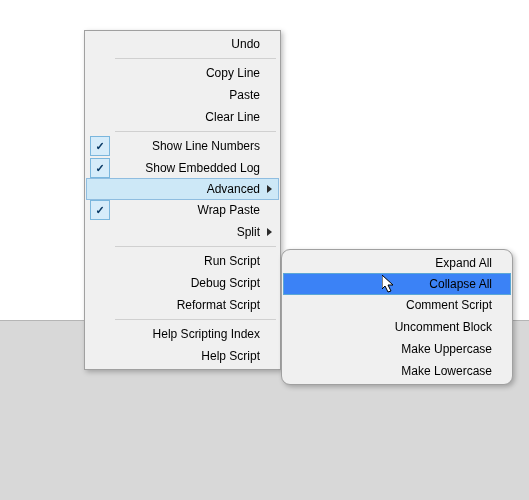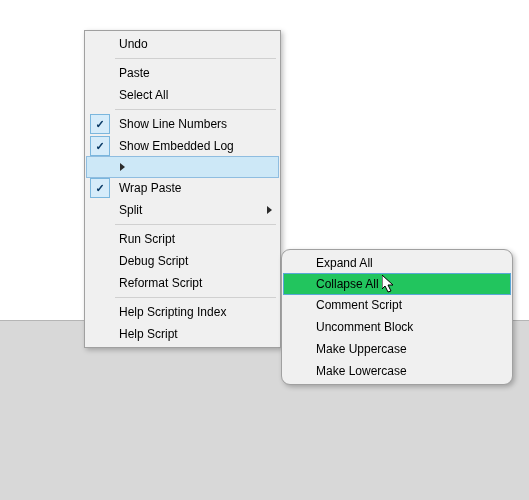--- a/index.html
+++ b/index.html
@@ -37,20 +37,21 @@
     top: 249px;
     width: 232px;
     border-radius: 9px;
   }
   .menu-item {
     display: flex;
     align-items: center;
     height: 22px;
     cursor: default;
     position: relative;
+    text-align: right;
   }
   .gutter {
     width: 26px;
     flex-shrink: 0;
     display: flex;
     align-items: center;
     justify-content: center;
   }
   .label {
     flex: 1;
@@ -71,21 +72,21 @@
     background: #d0d0d0;
   }
   .menu-item.hover-open {
     background: #cde8f7;
     border: 1px solid #8fbde0;
     height: 22px;
     margin: -1px;
     padding: 0;
   }
   .menu-item.selected {
-    background: #22c55e;
+    background: #3b82f6;
     border: 1px solid #5aa7d6;
     height: 22px;
     margin: -1px;
     padding: 0;
   }
   .check {
     width: 20px;
     height: 20px;
     background: #d6ecfa;
     border: 1px solid #7ab6dd;
@@ -123,26 +124,31 @@
   <div class="menu-item">
     <span class="gutter"></span>
     <span class="label">Undo</span>
     <span class="arrow-slot"></span>
   </div>
 
   <div class="sep"></div>
 
   <div class="menu-item">
     <span class="gutter"></span>
+    <span class="label">Copy Line</span>
+    <span class="arrow-slot"></span>
+  </div>
+  <div class="menu-item">
+    <span class="gutter"></span>
     <span class="label">Paste</span>
     <span class="arrow-slot"></span>
   </div>
   <div class="menu-item">
     <span class="gutter"></span>
-    <span class="label">Select All</span>
+    <span class="label">Clear Line</span>
     <span class="arrow-slot"></span>
   </div>
 
   <div class="sep"></div>
 
   <div class="menu-item">
     <span class="gutter">
       <span class="check">
           <span class="check-glyph">✓</span>
         </span>
@@ -154,20 +160,21 @@
     <span class="gutter">
       <span class="check">
           <span class="check-glyph">✓</span>
         </span>
     </span>
     <span class="label">Show Embedded Log</span>
     <span class="arrow-slot"></span>
   </div>
   <div class="menu-item hover-open">
     <span class="gutter"></span>
+    <span class="label">Advanced</span>
     <span class="arrow-slot">
         <span class="submenu-arrow"></span>
       </span>
   </div>
   <div class="menu-item">
     <span class="gutter">
       <span class="check">
           <span class="check-glyph">✓</span>
         </span>
     </span>

